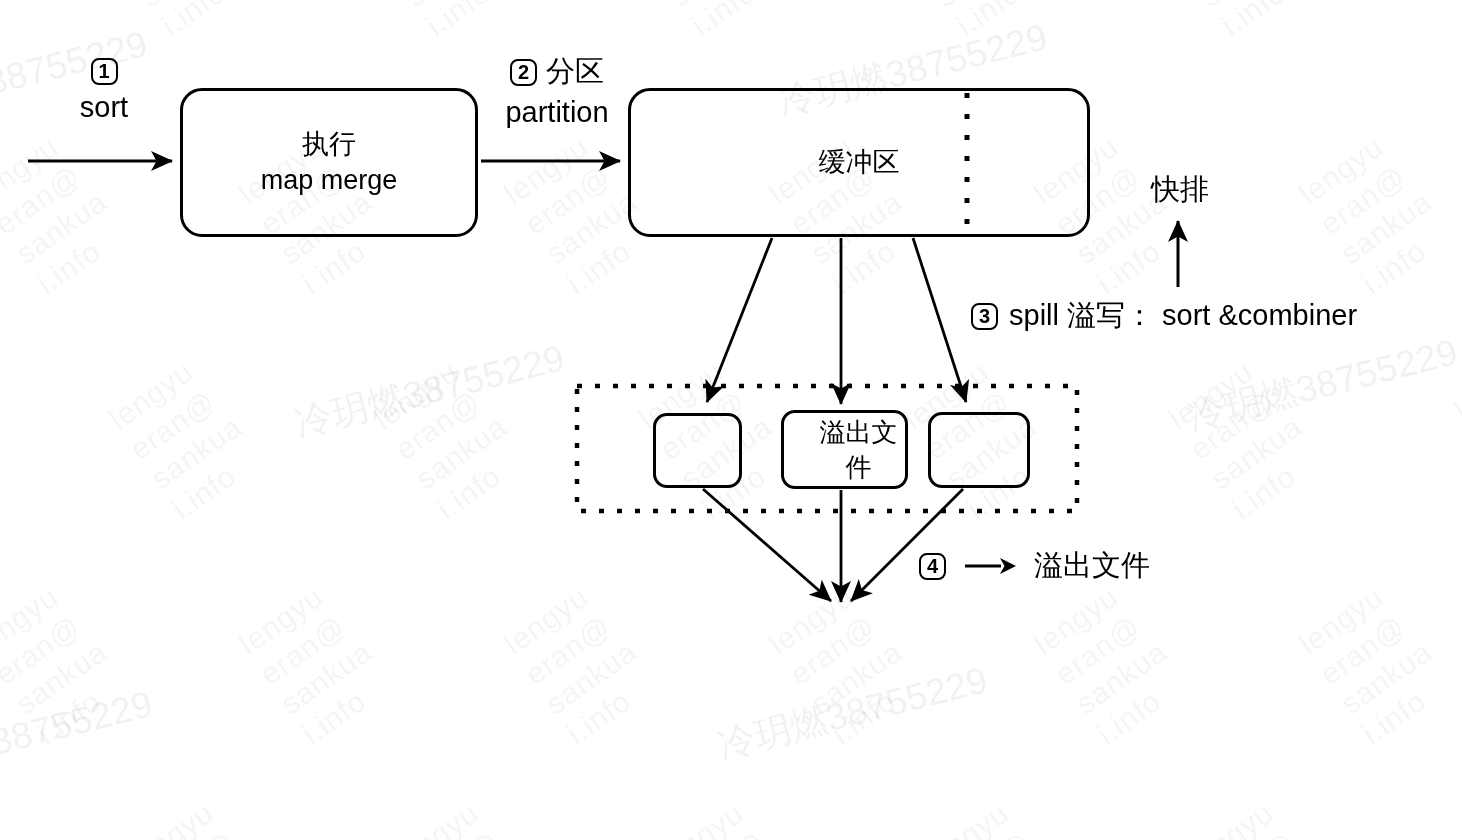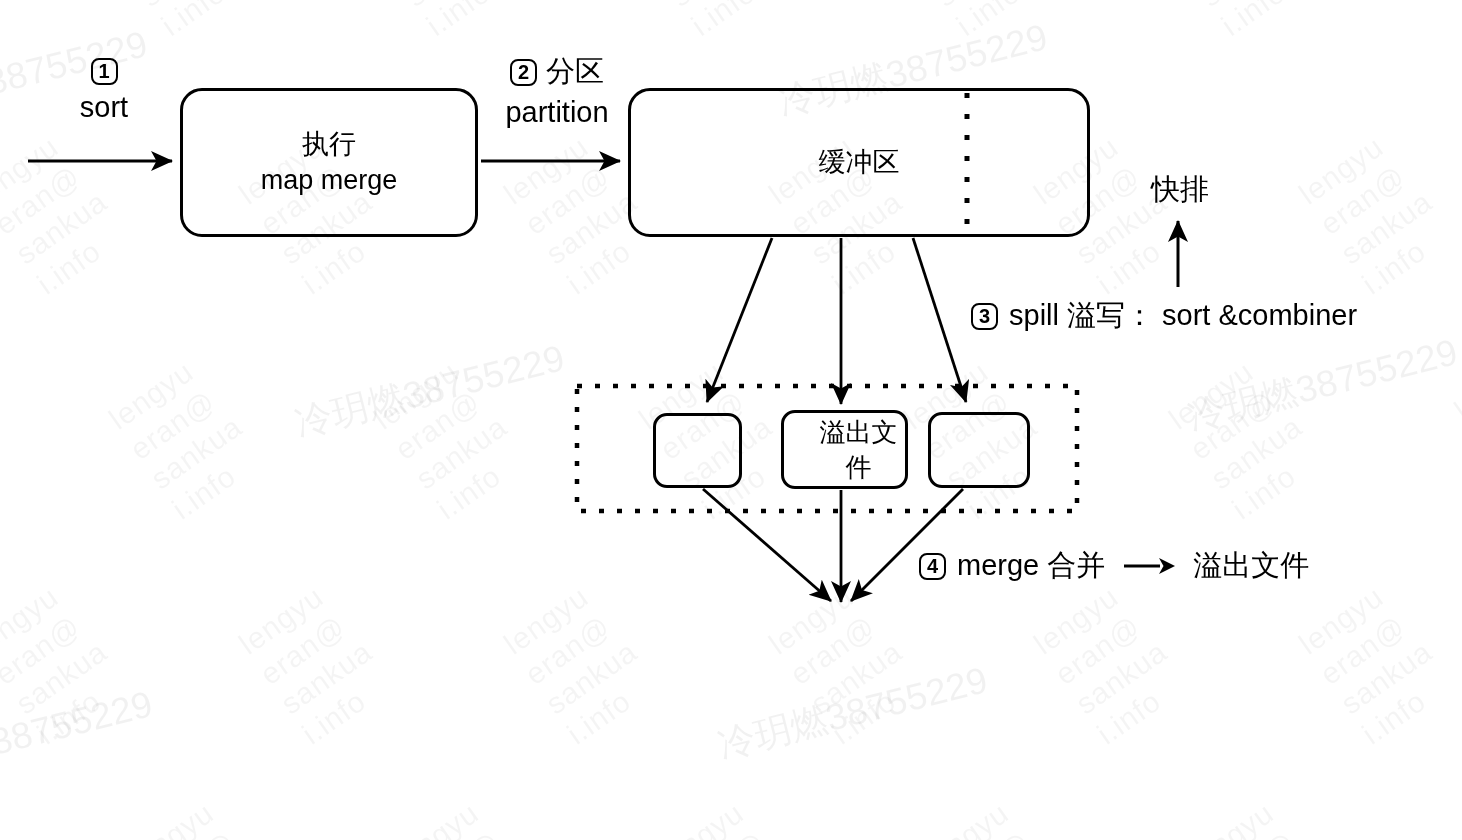--- a/index.html
+++ b/index.html
@@ -320,21 +320,20 @@
   </div>
 
   <div class="node small spill-left-box"></div>
   <div class="node small spill-mid-box">
     <div>溢出文件</div>
   </div>
   <div class="node small spill-right-box"></div>
 
   <div class="anno step4-label">
     <span class="badge">4</span>
-    <span>merge 合并</span>
     <svg class="inline-arrow" width="54" height="22" viewBox="0 0 54 22">
       <line x1="2" y1="11" x2="38" y2="11" stroke="#000" stroke-width="3"></line>
       <path d="M37,3 L53,11 L37,19 L41.5,11 Z" fill="#000"></path>
     </svg>
     <span>溢出文件</span>
   </div>
 
 
 </div>
 

